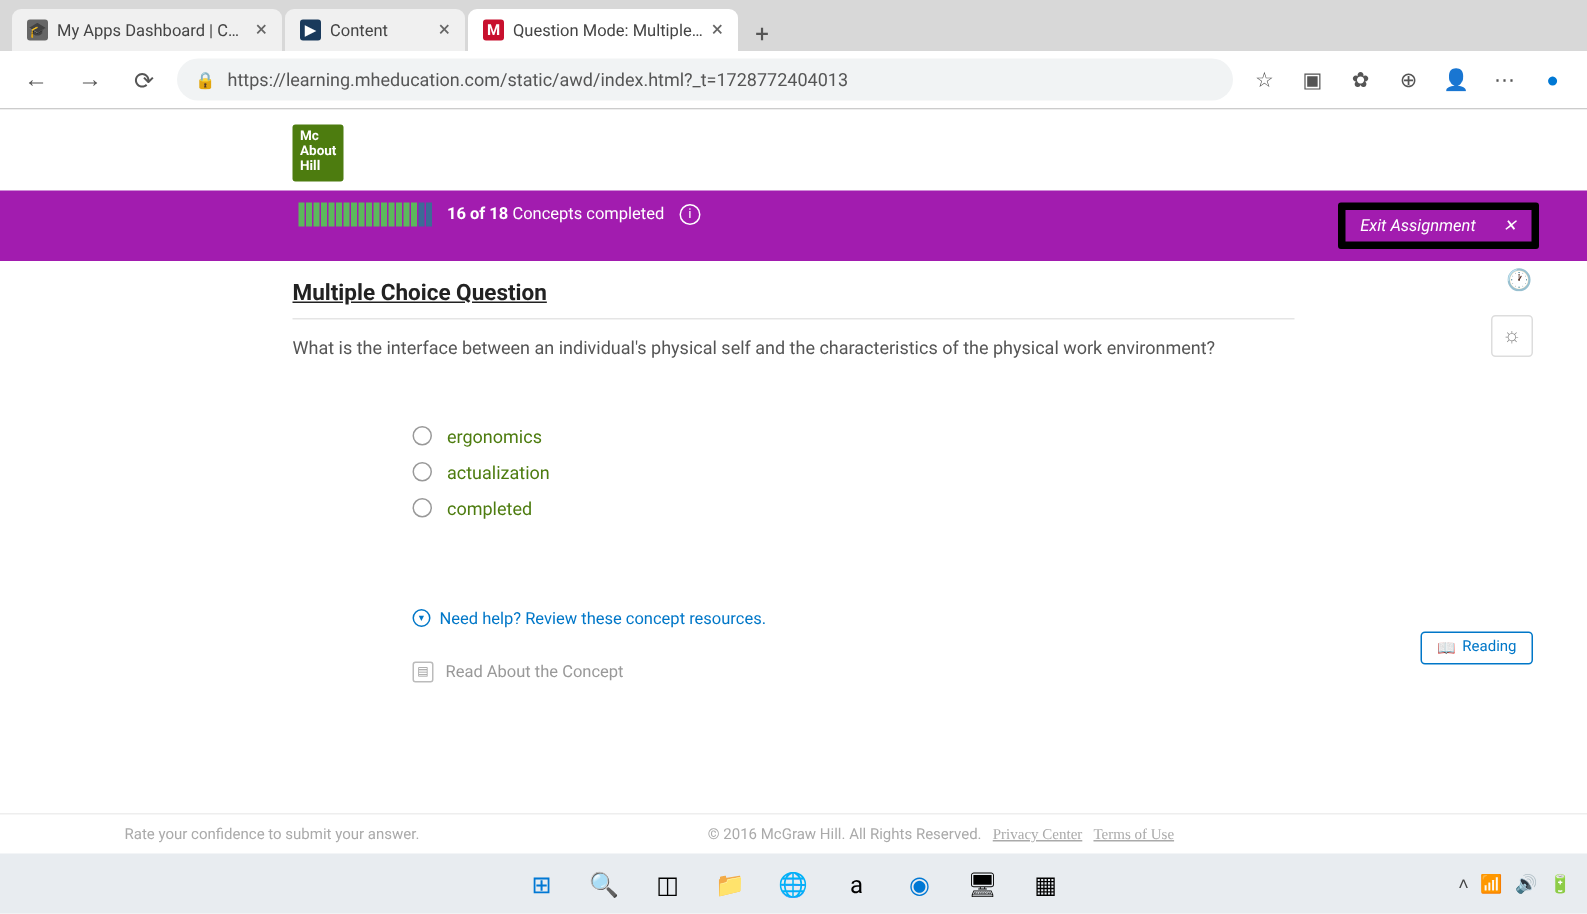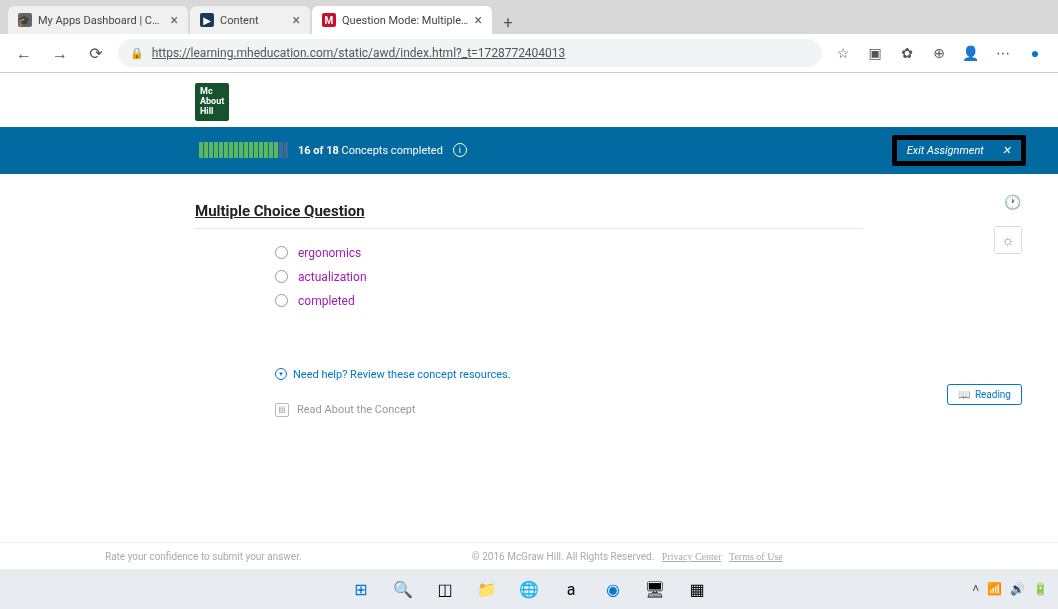--- a/index.html
+++ b/index.html
@@ -12,60 +12,60 @@
     .tab.active { background: #fff; }
     .tab-favicon { width: 14px; height: 14px; display: flex; align-items: center; justify-content: center; font-size: 10px; border-radius: 2px; flex-shrink: 0; }
     .tab-title { white-space: nowrap; overflow: hidden; text-overflow: ellipsis; flex: 1; }
     .tab-close { font-size: 14px; color: #666; cursor: pointer; flex-shrink: 0; }
     .new-tab { width: 28px; height: 24px; display: flex; align-items: center; justify-content: center; font-size: 16px; color: #555; cursor: pointer; }
     
     .nav-bar { display: flex; align-items: center; gap: 8px; padding: 6px 10px; background: #fff; height: 38px; }
     .nav-btn { width: 28px; height: 28px; display: flex; align-items: center; justify-content: center; color: #555; cursor: pointer; border-radius: 4px; font-size: 16px; }
     .url-bar { flex: 1; display: flex; align-items: center; gap: 8px; background: #f1f3f4; border-radius: 16px; padding: 5px 12px; font-size: 12px; color: #555; height: 28px; }
     .url-lock { font-size: 11px; }
-    .url-text { flex: 1; white-space: nowrap; overflow: hidden; text-overflow: ellipsis; text-decoration: underline; }
+    .url-text { flex: 1; white-space: nowrap; overflow: hidden; text-overflow: ellipsis; }
     .toolbar-icons { display: flex; gap: 6px; }
     .toolbar-icon { width: 26px; height: 26px; display: flex; align-items: center; justify-content: center; color: #555; cursor: pointer; font-size: 14px; }
     
     
     .page { background: #fff; height: calc(609px - 72px - 40px); overflow: hidden; position: relative; }
     
-    .mgh-logo { display: inline-block; margin: 10px 0 6px 195px; background: #14532d; color: #fff; font-size: 9px; font-weight: 700; line-height: 1.1; padding: 4px 5px; border-radius: 2px; }
-    
-    .progress-bar { display: flex; align-items: center; justify-content: space-between; background: #0369a1; color: #fff; padding: 8px 14px; margin: 0 0 16px 0; }
+    .mgh-logo { display: inline-block; margin: 10px 0 6px 195px; background: #4d7c0f; color: #fff; font-size: 9px; font-weight: 700; line-height: 1.1; padding: 4px 5px; border-radius: 2px; }
+    
+    .progress-bar { display: flex; align-items: flex-start; justify-content: space-between; background: #a21caf; color: #fff; padding: 8px 14px; margin: 0 0 0 0; }
     .progress-left { display: flex; align-items: center; gap: 10px; margin-left: 185px; }
     .progress-ticks { display: flex; gap: 1px; }
     .tick { width: 4px; height: 16px; background: #3d6a96; }
     .tick.done { background: #5cb85c; }
     .progress-text { font-size: 11px; }
     .progress-info { width: 14px; height: 14px; border: 1px solid #fff; border-radius: 50%; display: flex; align-items: center; justify-content: center; font-size: 9px; cursor: pointer; }
     .exit-btn { border: 5px solid #000000; background: transparent; color: #fff; padding: 4px 10px; font-size: 11px; border-radius: 2px; cursor: pointer; display: flex; align-items: center; gap: 18px; margin-right: 18px; font-style: italic; }
     
     .content-wrap { padding: 12px 195px 0 195px; position: relative; }
     .clock-icon { position: absolute; right: 36px; top: 4px; color: #888; font-size: 14px; }
     .settings-btn { position: absolute; right: 36px; top: 36px; width: 28px; height: 28px; border: 1px solid #ddd; border-radius: 3px; display: flex; align-items: center; justify-content: center; color: #888; cursor: pointer; font-size: 14px; }
     
     .q-type { font-size: 15px; font-weight: 700; color: #222; margin-bottom: 8px; text-decoration: underline; }
     .divider { border: none; border-top: 1px solid #e5e5e5; margin: 6px 0 12px 0; }
     .q-text { font-size: 12px; color: #555; margin-bottom: 40px; }
     
     .options { margin-left: 80px; }
     .option { display: flex; align-items: center; gap: 10px; padding: 5px 0; cursor: pointer; }
     .radio { width: 13px; height: 13px; border: 1.5px solid #999; border-radius: 50%; flex-shrink: 0; }
-    .option-label { font-size: 12px; color: #a21caf; }
+    .option-label { font-size: 12px; color: #4d7c0f; }
     
     .help-section { margin-top: 55px; margin-left: 80px; }
     .help-link { display: flex; align-items: center; gap: 6px; font-size: 11px; color: #0077c8; cursor: pointer; margin-bottom: 22px; }
     .help-chevron { width: 12px; height: 12px; border: 1px solid #0077c8; border-radius: 50%; display: flex; align-items: center; justify-content: center; font-size: 7px; }
     .resource-link { display: flex; align-items: center; gap: 8px; font-size: 11px; color: #999; cursor: pointer; }
     .resource-icon { width: 14px; height: 14px; border: 1px solid #bbb; border-radius: 2px; display: flex; align-items: center; justify-content: center; font-size: 8px; }
     
     .reading-btn { position: absolute; right: 36px; bottom: 12px; border: 1px solid #0077c8; background: #fff; color: #0077c8; padding: 4px 10px; font-size: 10px; border-radius: 3px; cursor: pointer; display: flex; align-items: center; gap: 4px; }
     
-    .footer-bar { position: absolute; bottom: 0; left: 0; right: 0; padding: 8px 105px; border-top: 1px solid #eee; display: flex; align-items: center; justify-content: space-between; font-size: 10px; color: #aaa; }
+    .footer-bar { position: absolute; bottom: 0; left: 0; right: 0; padding: 8px 83px; border-top: 1px solid #eee; display: flex; align-items: center; justify-content: space-between; font-size: 10px; color: #aaa; }
     .footer-text { }
     .footer-center { }
     .footer-link { text-decoration: underline; cursor: pointer; font-family: Liberation Serif, serif; }
     
     
     .taskbar { position: absolute; bottom: 0; left: 0; right: 0; height: 40px; background: #e8ecf0; display: flex; align-items: center; justify-content: center; gap: 6px; }
     .task-icon { width: 36px; height: 30px; display: flex; align-items: center; justify-content: center; cursor: pointer; border-radius: 3px; font-size: 16px; }
     .tray { position: absolute; right: 10px; display: flex; align-items: center; gap: 8px; font-size: 10px; color: #444; }
     .tray-icon { font-size: 12px; }
   </style>
@@ -148,20 +148,21 @@
       <span>✕</span>
     </button>
   </div>
 
   <div class="content-wrap">
     <div class="clock-icon">🕐</div>
     <div class="settings-btn">☼</div>
 
     <div class="q-type">Multiple Choice Question</div>
     <hr class="divider">
+    <div class="q-text">What is the interface between an individual's physical self and the characteristics of the physical work environment?</div>
 
     <div class="options">
       <div class="option">
         <span class="radio"></span>
         <span class="option-label">ergonomics</span>
       </div>
       <div class="option">
         <span class="radio"></span>
         <span class="option-label">actualization</span>
       </div>

